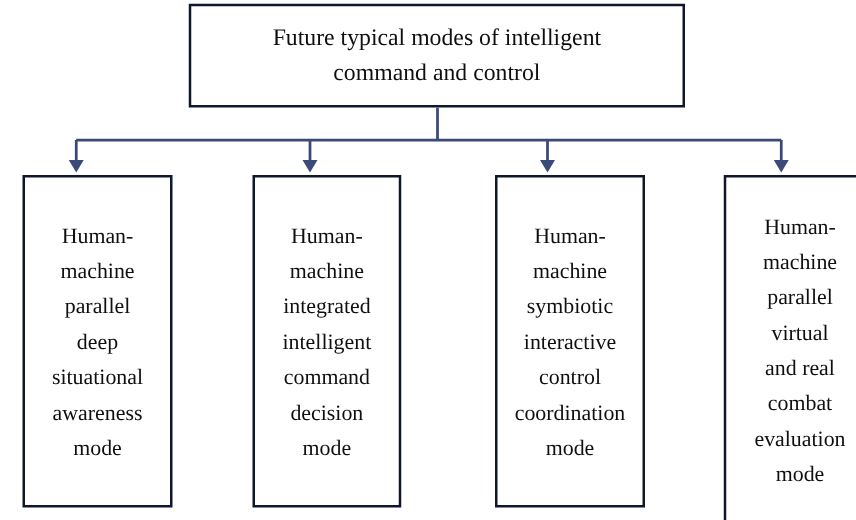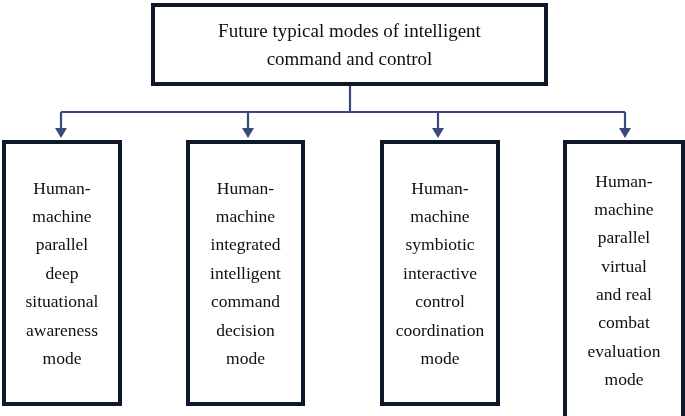--- a/index.html
+++ b/index.html
@@ -24,21 +24,21 @@
     position: absolute;
     left: 0;
     top: 0;
     width: 685px;
     height: 416px;
     pointer-events: none;
   }
   .node {
     position: absolute;
     box-sizing: border-box;
-    border: 4px solid #0f172a;
+    border: 2px solid #0f172a;
     background: #ffffff;
     display: flex;
     align-items: center;
     justify-content: center;
     text-align: center;
   }
   .node-text {
     display: block;
     width: 100%;
     white-space: pre-line;
@@ -53,20 +53,21 @@
     height: 83px;
   }
   #root-node .node-text {
     font-size: 19px;
     line-height: 1.45;
     padding: 0 14px;
   }
   
   .leaf {
     top: 140px;
+    margin-left: 16px;
   }
   .leaf .node-text {
     font-size: 17.5px;
     line-height: 1.62;
     padding: 0 4px;
   }
   #leaf-node-0 {
     left: 2px;
     width: 120px;
     height: 266px;

